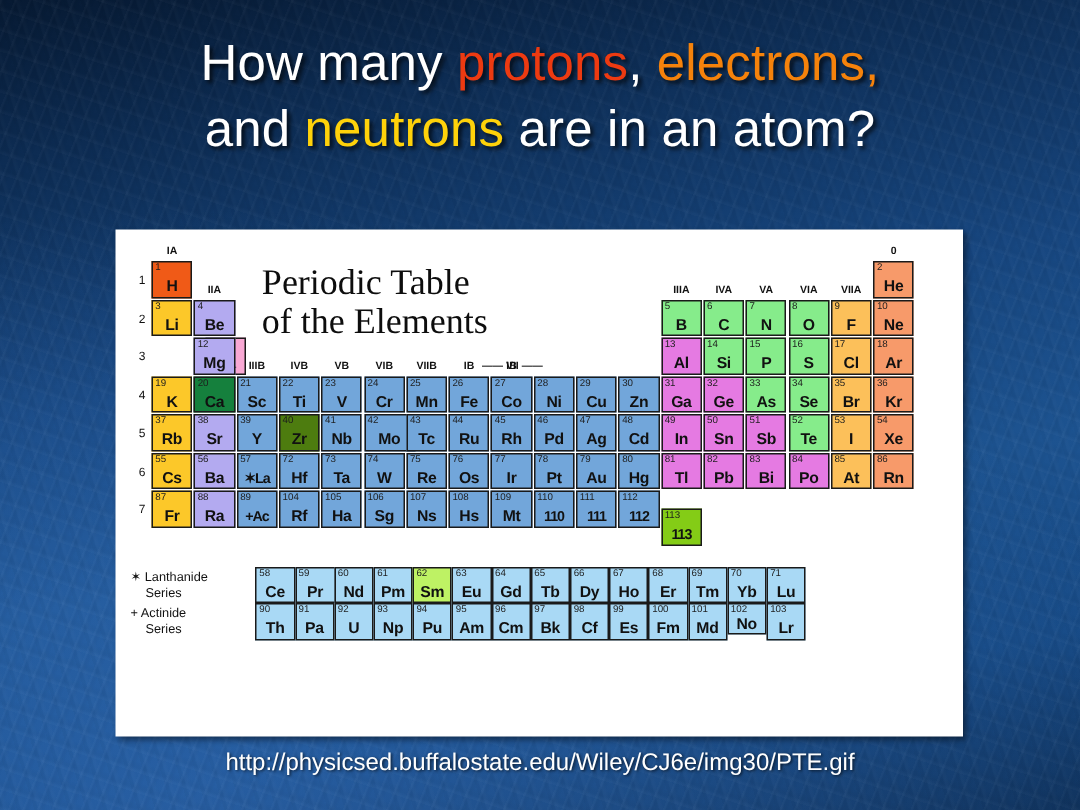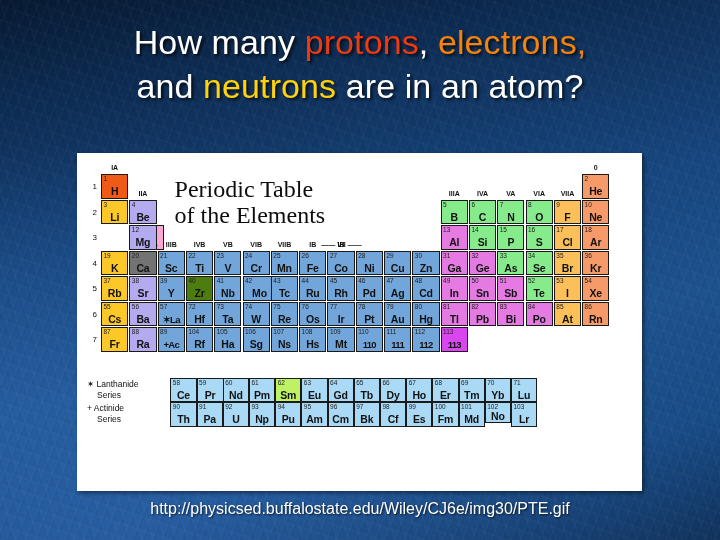--- a/index.html
+++ b/index.html
@@ -167,21 +167,21 @@
           <span class="sym">Cl</span>
         </div>
         <div class="cell" style="left: 505.1px; top: 72px; width: 27.3px; height: 24.5px; background: rgb(247, 154, 106);">
           <span class="num">18</span>
           <span class="sym">Ar</span>
         </div>
         <div class="cell" style="left: 24px; top: 97.5px; width: 27.3px; height: 24.5px; background: rgb(252, 200, 41);">
           <span class="num">19</span>
           <span class="sym">K</span>
         </div>
-        <div class="cell" style="left: 52.3px; top: 97.5px; width: 27.3px; height: 24.5px; background: #737373;">
+        <div class="cell" style="left: 52.3px; top: 97.5px; width: 27.3px; height: 24.5px; background: #15803d;">
           <span class="num">20</span>
           <span class="sym">Ca</span>
         </div>
         <div class="cell" style="left: 80.6px; top: 97.5px; width: 27.3px; height: 24.5px; background: rgb(114, 166, 218);">
           <span class="num">21</span>
           <span class="sym">Sc</span>
         </div>
         <div class="cell" style="left: 108.9px; top: 97.5px; width: 27.3px; height: 24.5px; background: rgb(114, 166, 218);">
           <span class="num">22</span>
           <span class="sym">Ti</span>
@@ -427,21 +427,21 @@
           <span class="sym">110</span>
         </div>
         <div class="cell wide" style="left: 307px; top: 174px; width: 27.3px; height: 24.5px; background: rgb(114, 166, 218);">
           <span class="num">111</span>
           <span class="sym">111</span>
         </div>
         <div class="cell wide" style="left: 335.3px; top: 174px; width: 27.3px; height: 24.5px; background: rgb(114, 166, 218);">
           <span class="num">112</span>
           <span class="sym">112</span>
         </div>
-        <div class="cell wide" style="left: 363.6px; top: 174px; width: 27.3px; height: 24.5px; background: #d946ef;">
+        <div class="cell wide" style="left: 363.6px; top: 186px; width: 27.3px; height: 24.5px; background: #84cc16;">
           <span class="num">113</span>
           <span class="sym">113</span>
         </div>
         <div class="rowno" style="left: 8px; top: 29px;">1</div>
         <div class="rowno" style="left: 8px; top: 54.5px;">2</div>
         <div class="rowno" style="left: 8px; top: 80px;">3</div>
         <div class="rowno" style="left: 8px; top: 105.5px;">4</div>
         <div class="rowno" style="left: 8px; top: 131px;">5</div>
         <div class="rowno" style="left: 8px; top: 156.5px;">6</div>
         <div class="rowno" style="left: 8px; top: 182px;">7</div>

